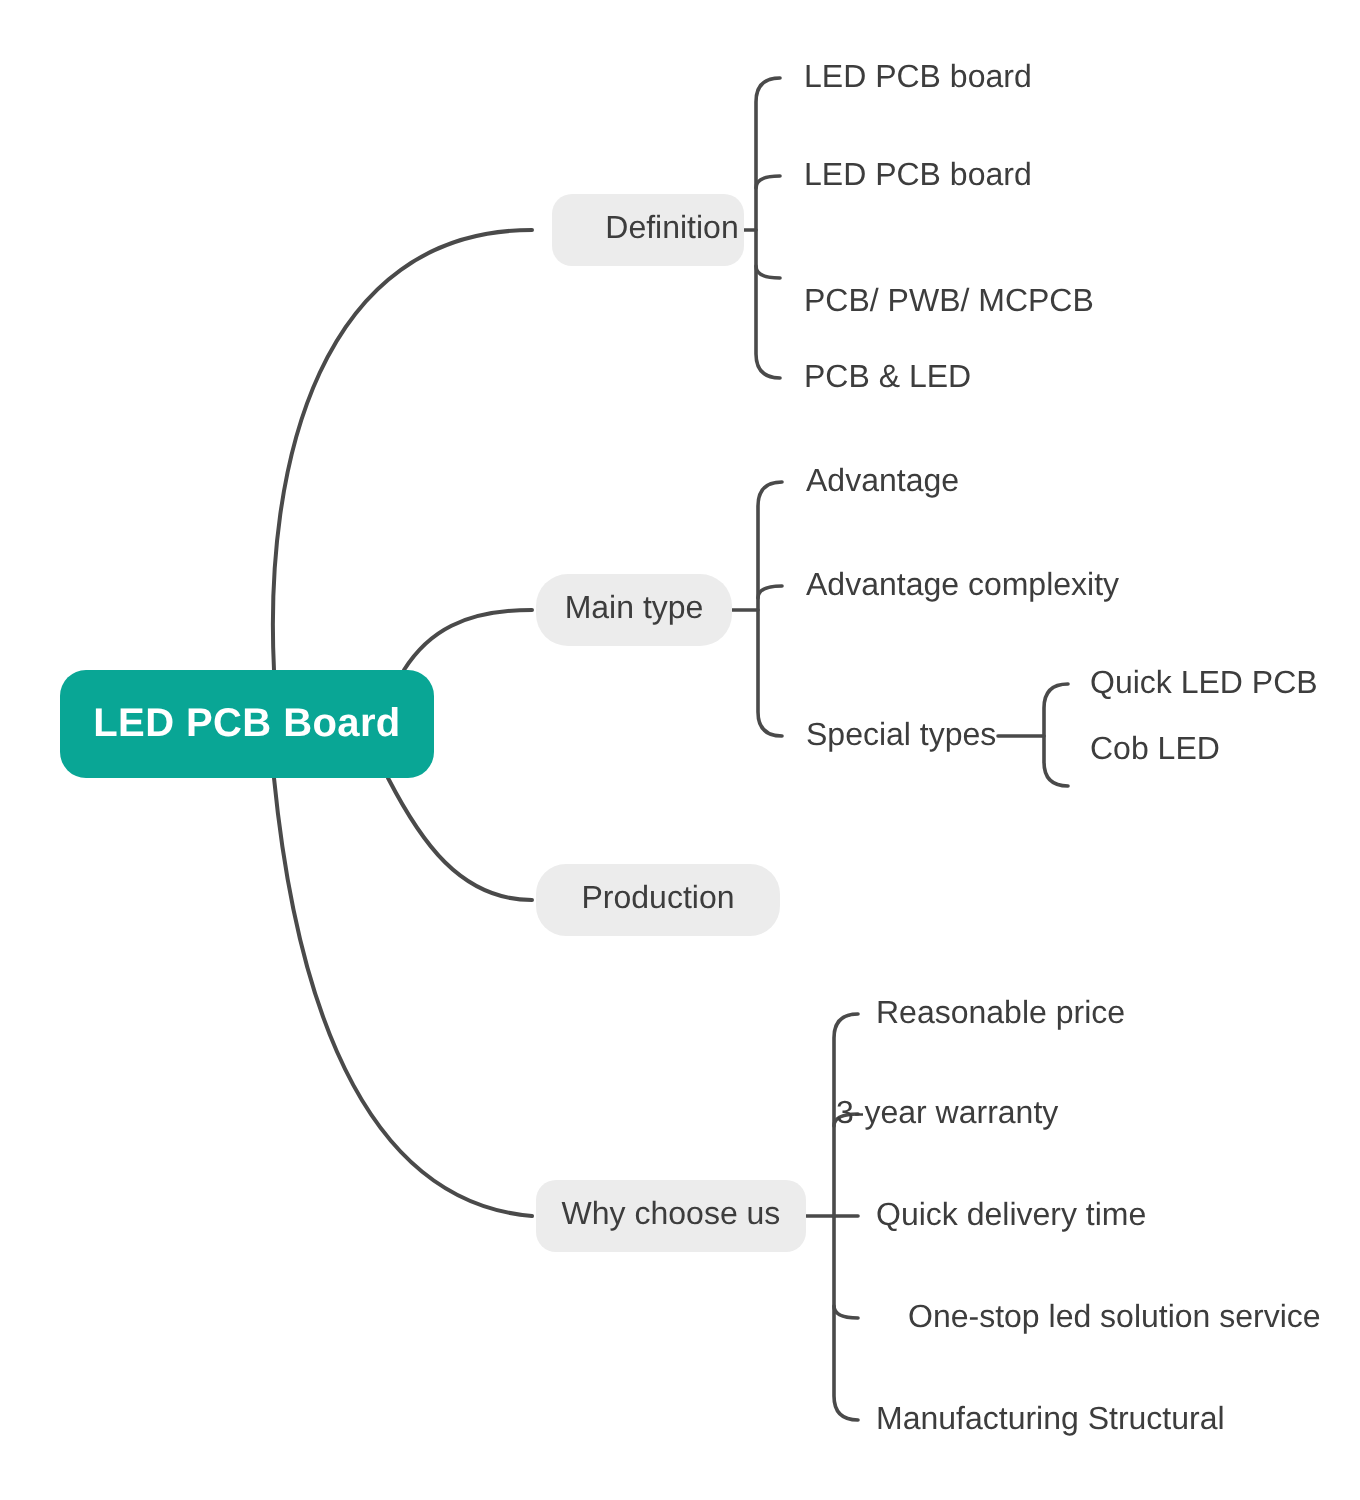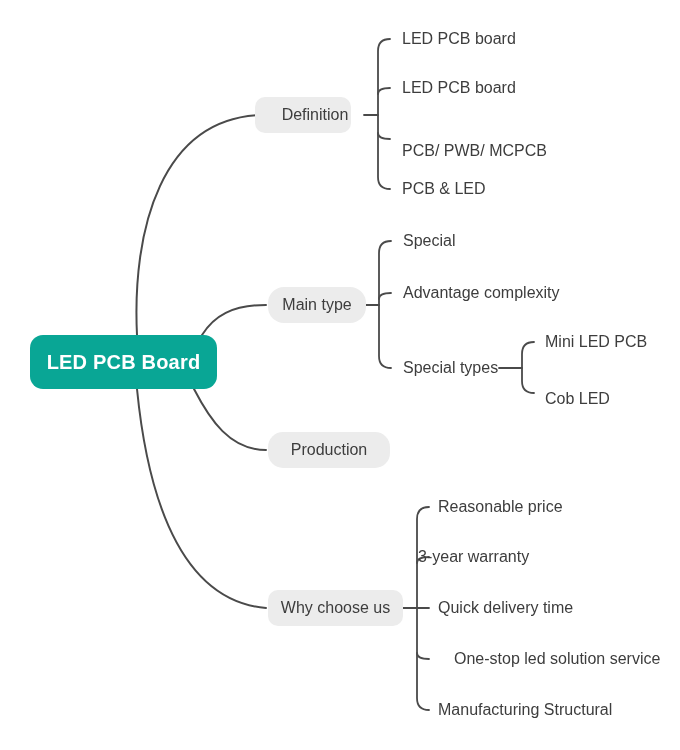--- a/index.html
+++ b/index.html
@@ -22,21 +22,21 @@
     position:absolute;left:30px;top:335px;width:187px;height:54px;
     background:var(--accent);border-radius:13px;
     display:flex;align-items:center;justify-content:center;
     color:var(--root-text);font-size:20px;font-weight:700;letter-spacing:.2px;
   }
   .node{
     position:absolute;height:36px;background:var(--node-bg);border-radius:10px;
     display:flex;align-items:center;justify-content:center;
     color:var(--node-text);font-size:16px;white-space:nowrap;
   }
-  .node.definition{left:255px;top:97px;width:96px;padding-left:24px;}
+  .node.definition{left:276px;top:97px;width:96px;padding-left:24px;}
   .node.maintype{left:268px;top:287px;width:98px;border-radius:16px;}
   .node.production{left:268px;top:432px;width:122px;border-radius:15px;}
   .node.whychoose{left:268px;top:590px;width:135px;text-align:right;}
 
   .topic{
     position:absolute;transform:translateY(-50%);
     color:var(--node-text);font-size:16px;white-space:nowrap;line-height:1.2;
   }
 </style>
 </head>
@@ -75,26 +75,26 @@
   <div class="node definition">Definition</div>
   <div class="node maintype">Main type</div>
   <div class="node production">Production</div>
   <div class="node whychoose">Why choose us</div>
 
   <div class="topic" style="left:402px;top:39px">LED PCB board</div>
   <div class="topic" style="left:402px;top:88px">LED PCB board</div>
   <div class="topic" style="left:402px;top:151px">PCB/ PWB/ MCPCB</div>
   <div class="topic" style="left:402px;top:189px">PCB &amp; LED</div>
 
-  <div class="topic" style="left:403px;top:241px">Special</div>
+  <div class="topic" style="left:403px;top:241px">Advantage</div>
   <div class="topic" style="left:403px;top:293px">Advantage complexity</div>
   <div class="topic" style="left:403px;top:368px">Special types</div>
 
-  <div class="topic" style="left:545px;top:342px">Mini LED PCB</div>
-  <div class="topic" style="left:545px;top:399px">Cob LED</div>
+  <div class="topic" style="left:545px;top:342px">Quick LED PCB</div>
+  <div class="topic" style="left:545px;top:375px">Cob LED</div>
 
   <div class="topic" style="left:438px;top:507px">Reasonable price</div>
   <div class="topic" style="left:418px;top:557px">3-year warranty</div>
   <div class="topic" style="left:438px;top:608px">Quick delivery time</div>
   <div class="topic" style="left:454px;top:659px">One-stop led solution service</div>
   <div class="topic" style="left:438px;top:710px">Manufacturing Structural</div>
 
 </div>
 
 </body></html>

